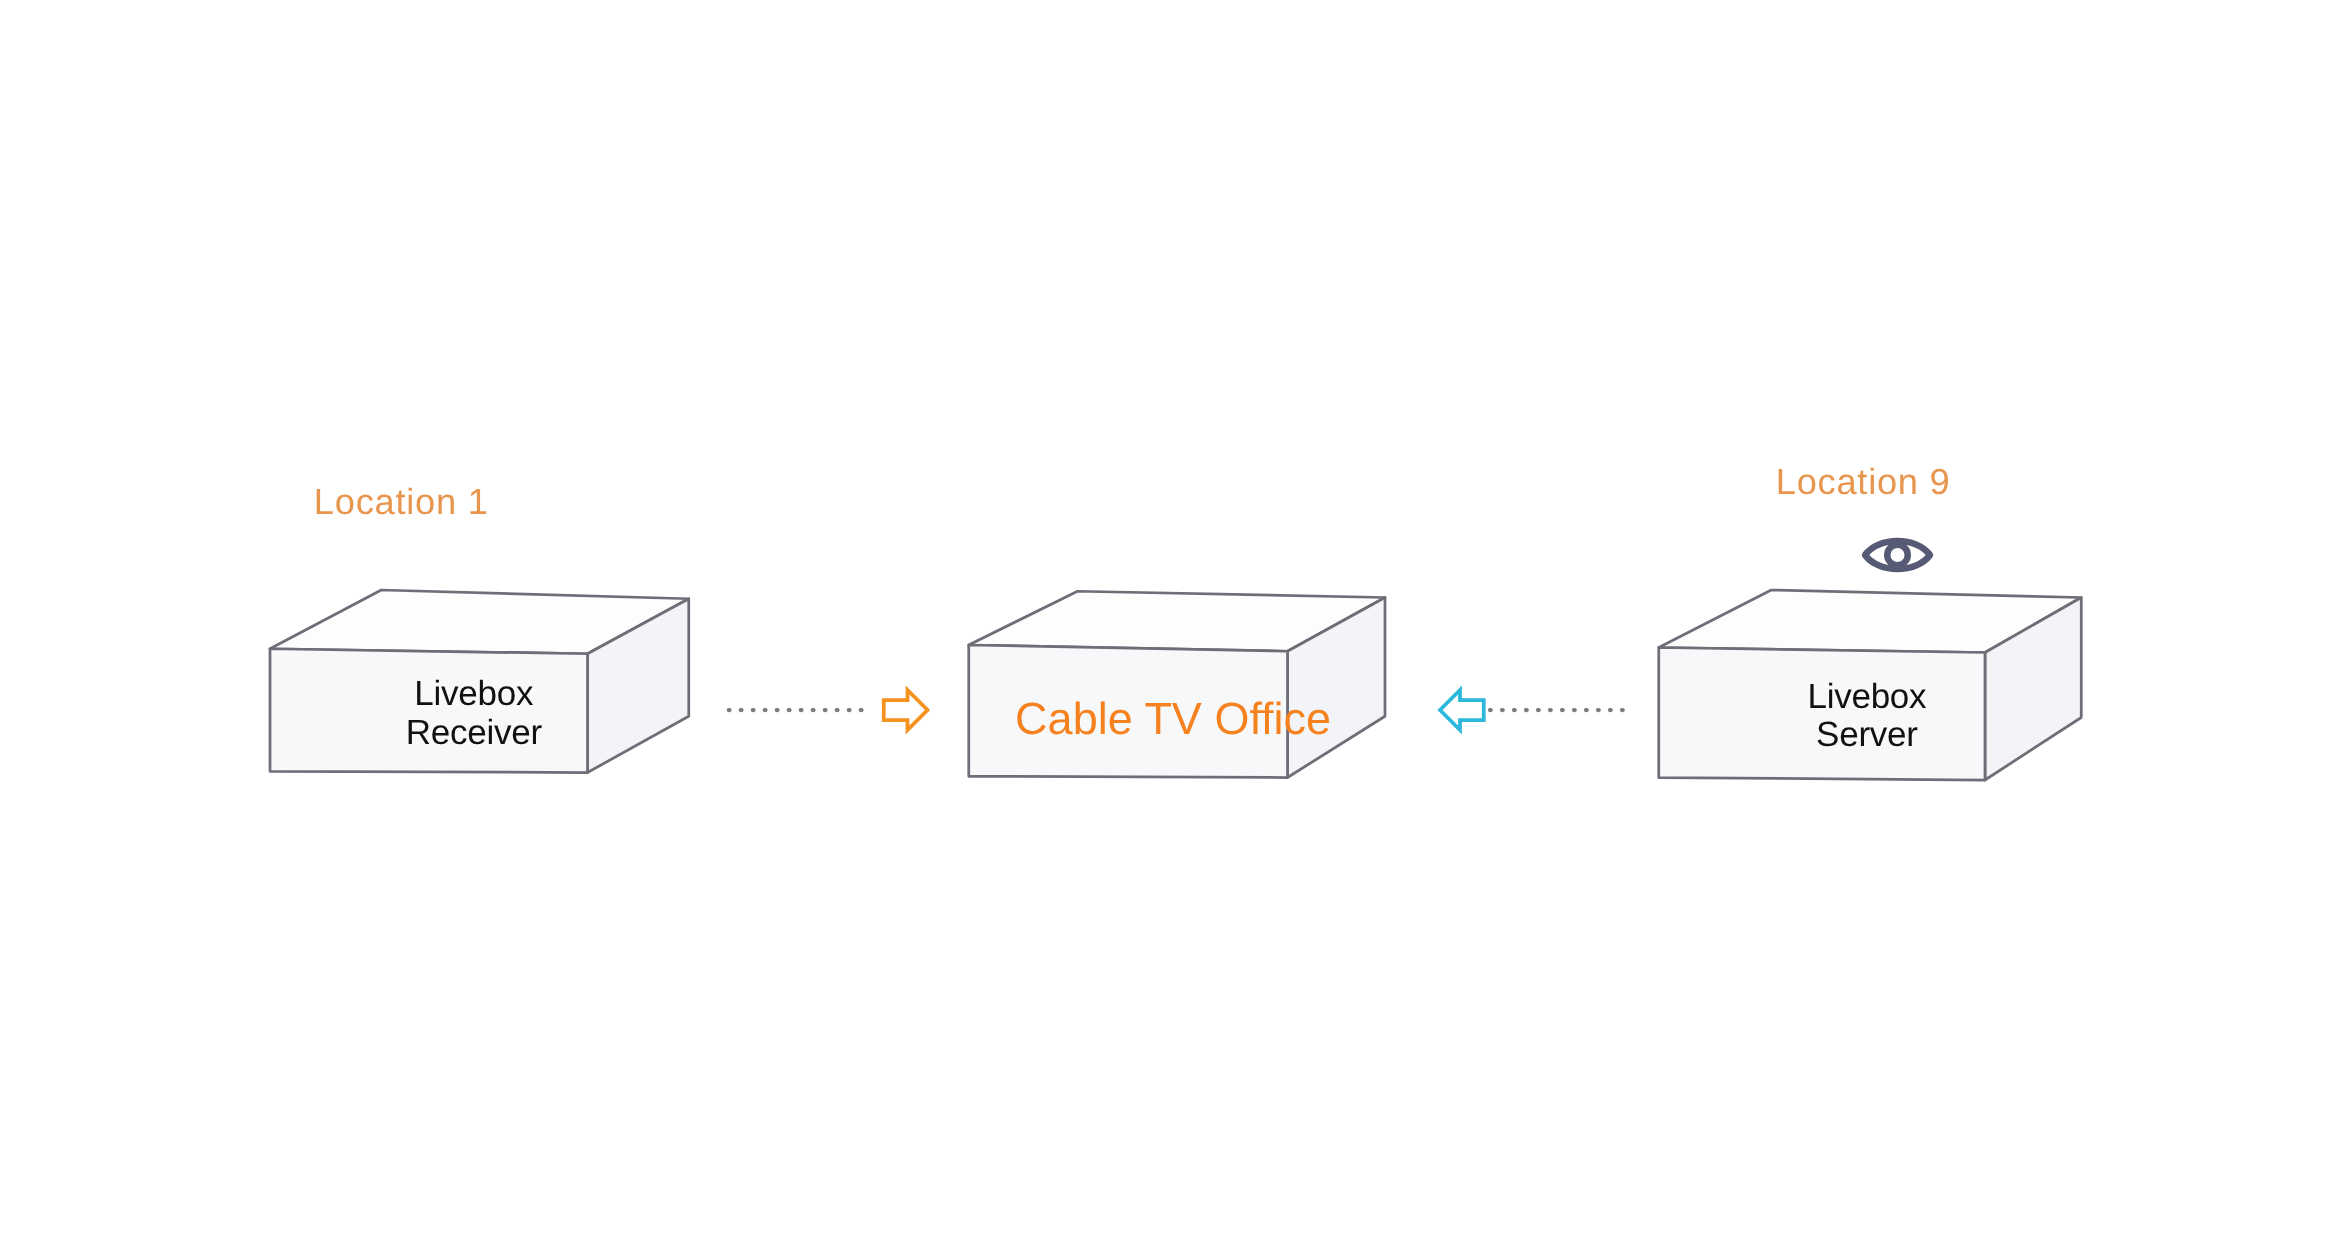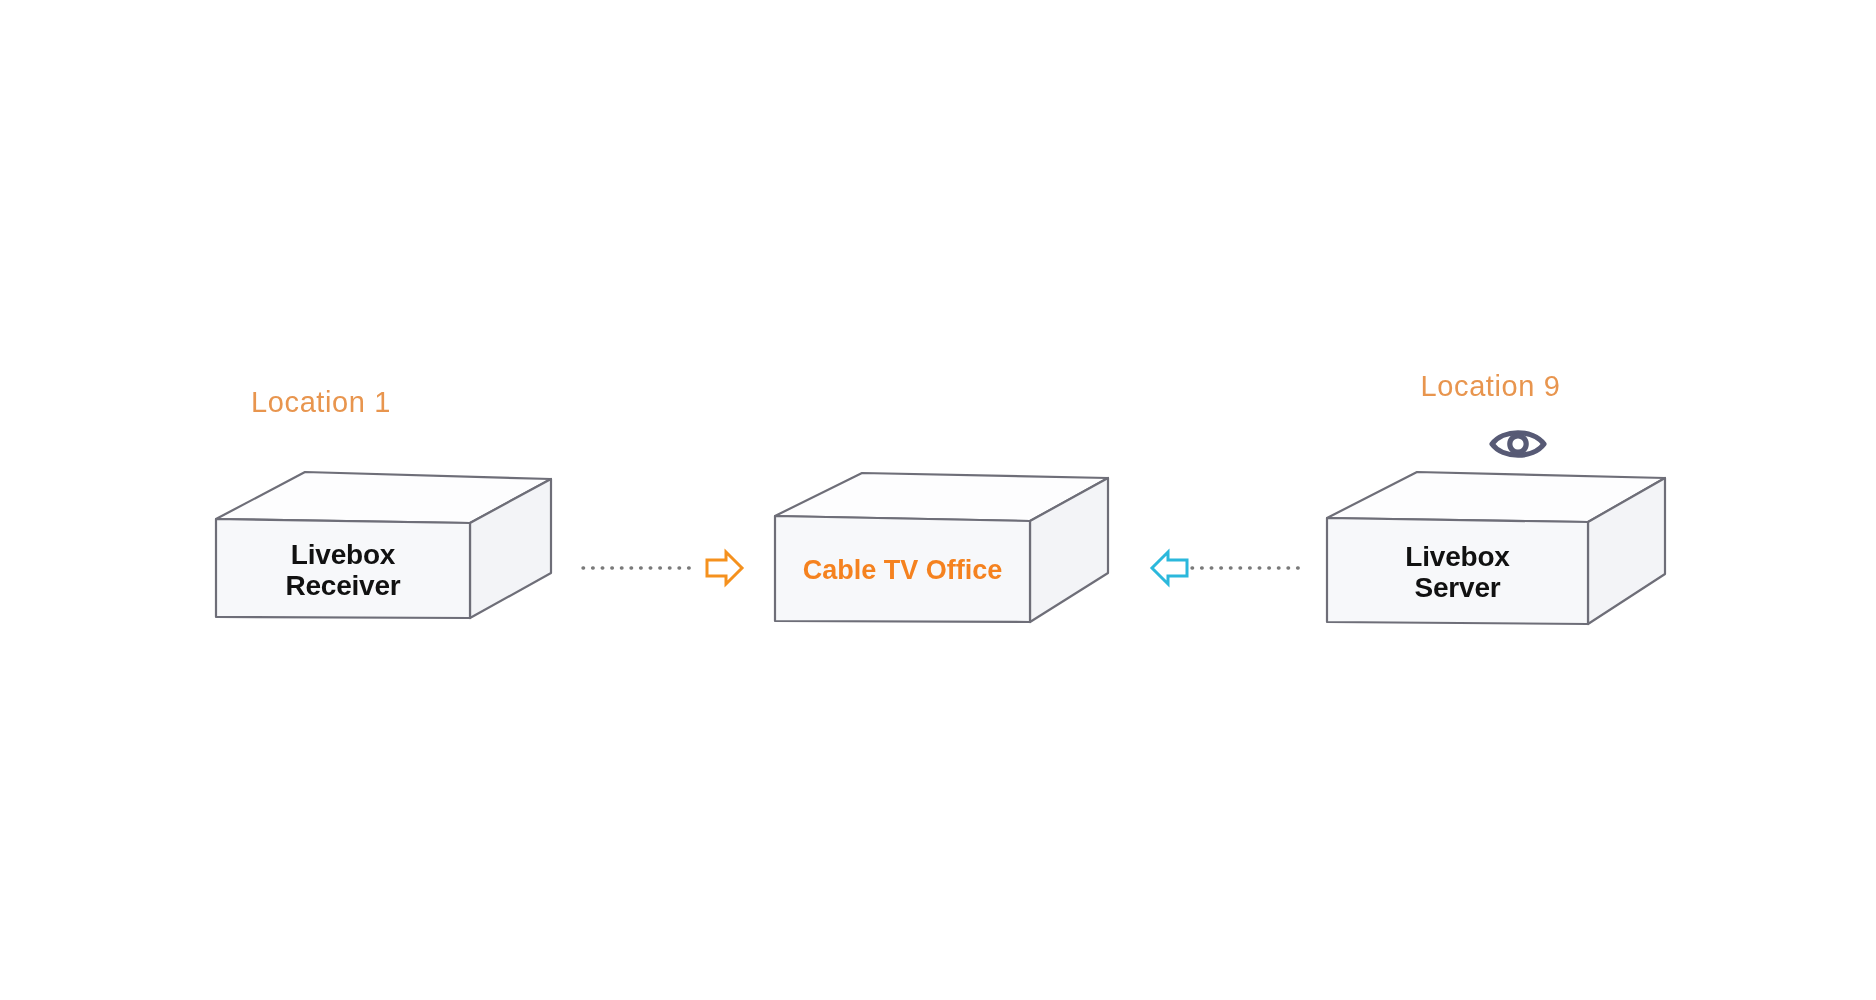--- a/index.html
+++ b/index.html
@@ -32,29 +32,30 @@
     font-family: "Liberation Sans", sans-serif;
     font-size: 29px;
     font-weight: 400;
     letter-spacing: 0.6px;
     white-space: nowrap;
     text-align: center;
   }
   .box-label {
     position: absolute;
     font-family: "Liberation Sans", sans-serif;
-    font-weight: bold;
+    font-weight: normal;
     font-size: 28px;
     line-height: 1.12;
     text-align: center;
     white-space: pre-line;
     letter-spacing: -0.2px;
+    padding-left: 36px;
   }
   .box-label.black { color: #111111; }
-  .box-label.orange { color: #F5821F; font-size: 27px; letter-spacing: 0px; }
+  .box-label.orange { color: #F5821F; font-size: 36px; letter-spacing: 0px; }
 </style>
 </head>
 <body>
 
 <div id="canvas">
 
   <svg id="diagram-svg" viewBox="0 0 1876 1000" xmlns="http://www.w3.org/2000/svg">
 
     <g>
 

